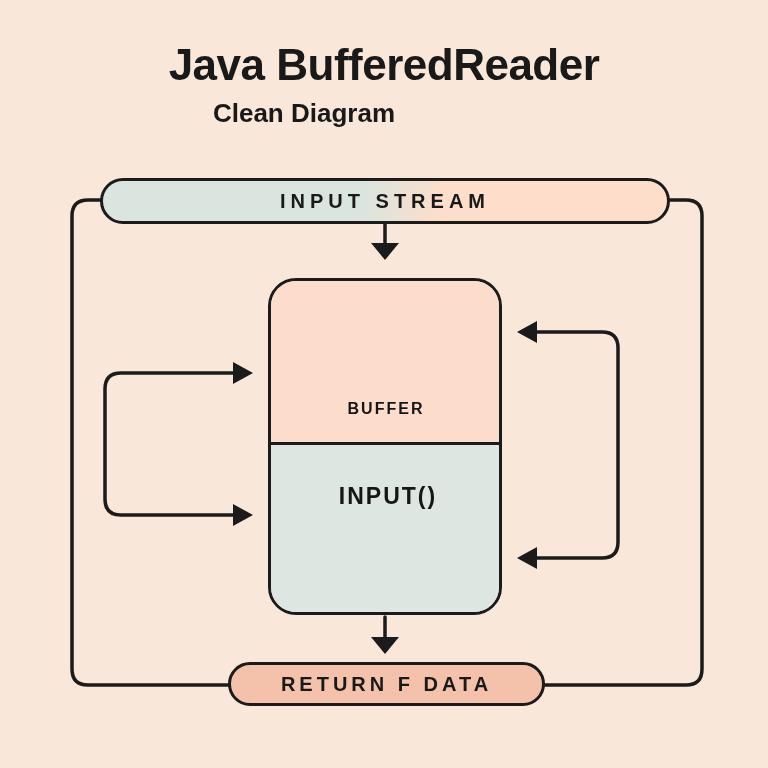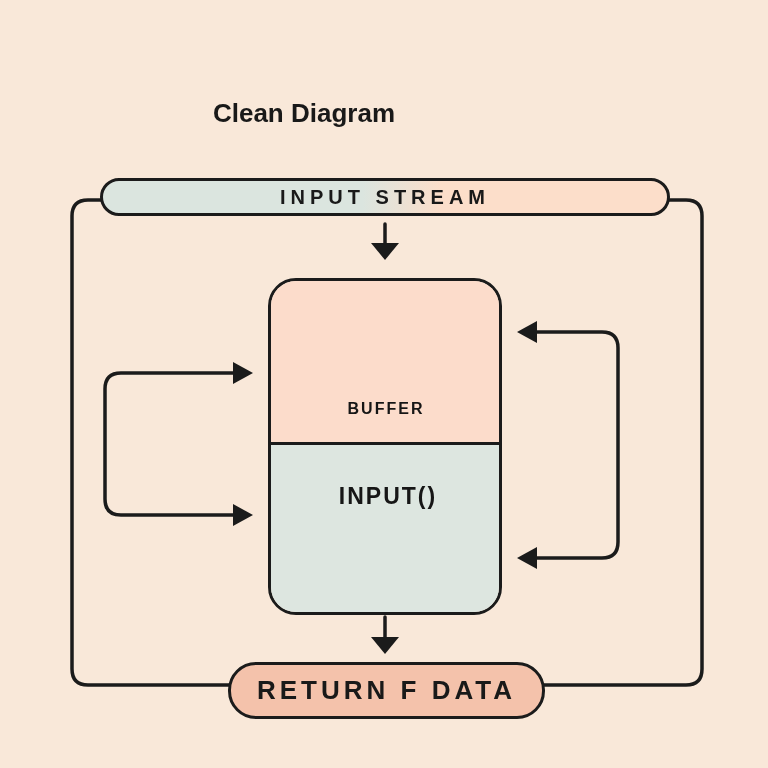--- a/index.html
+++ b/index.html
@@ -52,34 +52,34 @@
     border: 3px solid #1b1b1b;
     display: flex;
     align-items: center;
     justify-content: center;
     font-weight: 700;
   }
   .pill-input {
     left: 100px;
     top: 178px;
     width: 570px;
-    height: 38px;
+    height: 46px;
     border-radius: 23px;
     background: linear-gradient(90deg, #dbe5df 0%, #dbe5df 46%, #fcdeca 60%, #fcdeca 100%);
     font-size: 20px;
     letter-spacing: 5px;
   }
   .pill-return {
     left: 228px;
     top: 662px;
     width: 317px;
-    height: 57px;
+    height: 44px;
     border-radius: 28px;
     background: #f4c2ab;
-    font-size: 26px;
+    font-size: 20px;
     letter-spacing: 4px;
   }
   .center-box {
     position: absolute;
     left: 268px;
     top: 278px;
     width: 234px;
     height: 337px;
     box-sizing: border-box;
     border: 3px solid #1b1b1b;
@@ -116,20 +116,21 @@
     top: 483px;
     font-size: 23px;
     letter-spacing: 2px;
   }
 </style>
 </head>
 <body>
 
 <div class="stage">
 
+  <div class="title">Java BufferedReader</div>
   <div class="subtitle">Clean Diagram</div>
 
   <svg class="overlay" viewBox="0 0 768 768">
     <g fill="none" stroke="#1b1b1b" stroke-width="3.5" stroke-linecap="round">
 
       <path d="M 103 200 H 88 Q 72 200 72 216 V 669 Q 72 685 88 685 H 230"></path>
 
       <path d="M 667 200 H 686 Q 702 200 702 216 V 669 Q 702 685 686 685 H 544"></path>
 
       <path d="M 385 224 V 243"></path>

